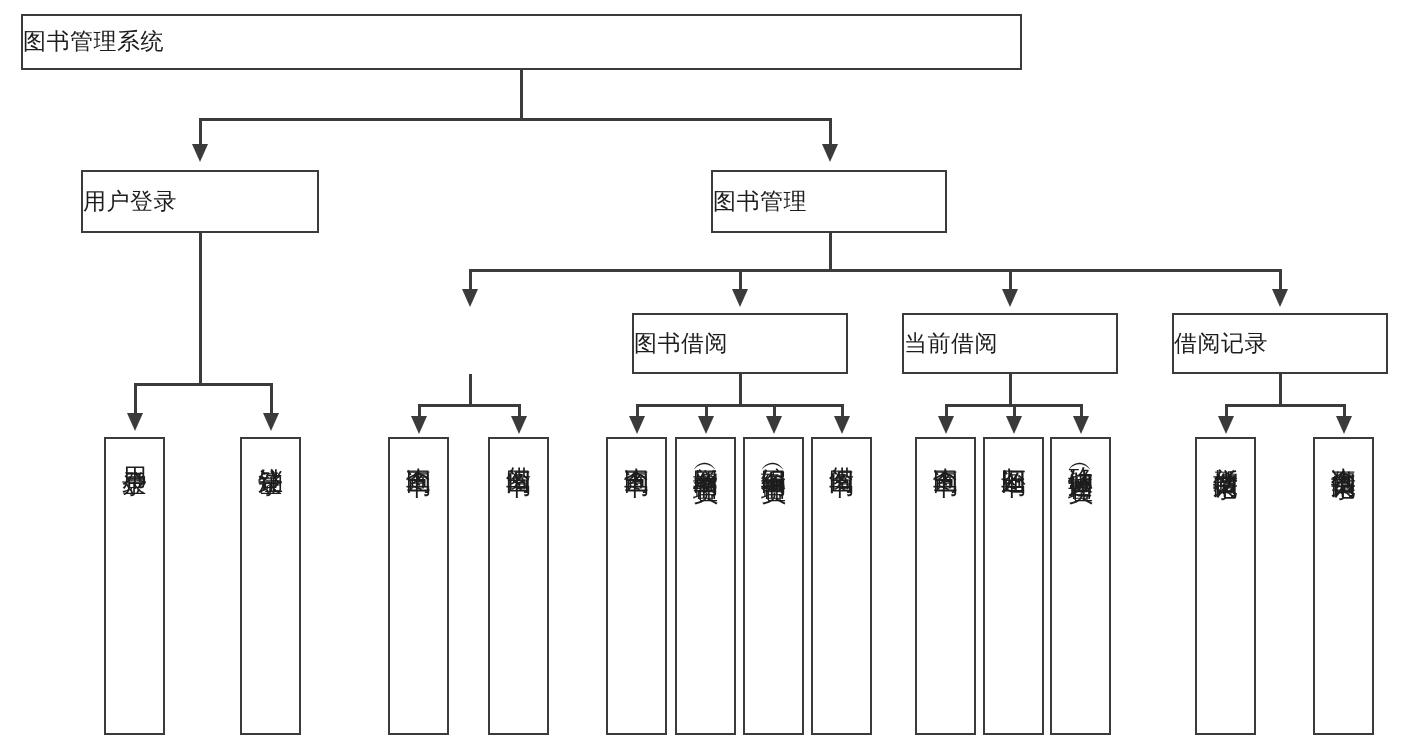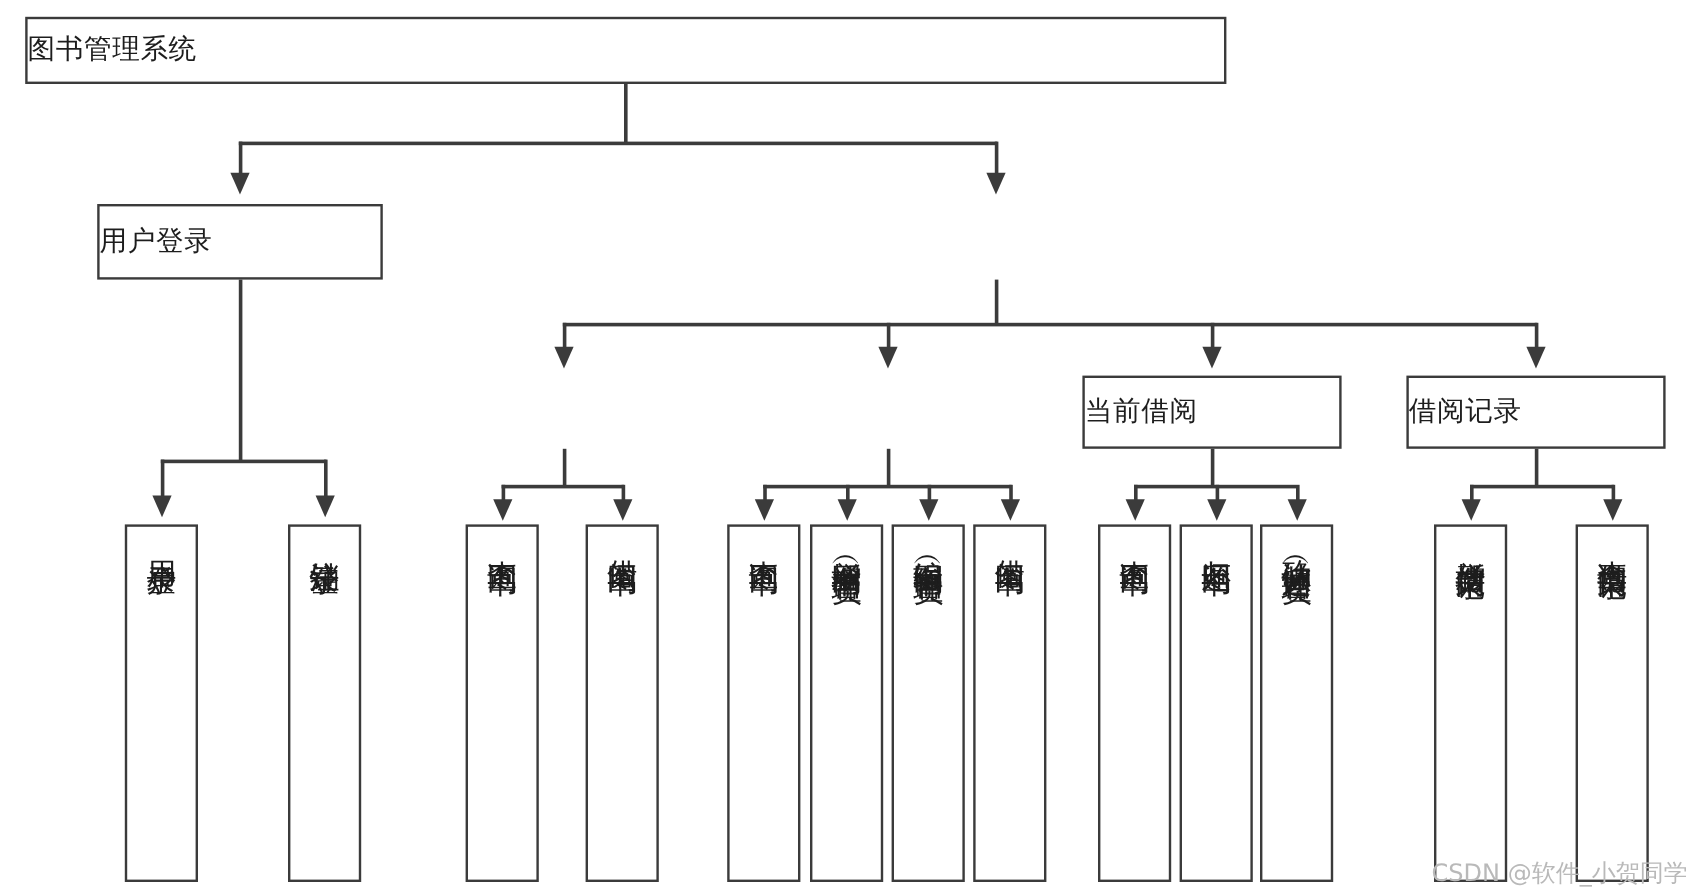--- a/index.html
+++ b/index.html
@@ -86,40 +86,46 @@
 
   <div class="vline" style="left:520px; top:70px; width:2.5px; height:50px;"></div>
   <div class="hline" style="left:199px; top:118px; width:632px;"></div>
   <div class="vline" style="left:199px; top:118px; height:28px;"></div>
   <div class="arrow" style="left:192px; top:144px;"></div>
   <div class="vline" style="left:829px; top:118px; height:28px;"></div>
   <div class="arrow" style="left:822px; top:144px;"></div>
 
   <div class="node h" style="left:81px; top:170px; width:238px; height:63px;">
     <span class="label">用户登录</span>
+  </div>
+  <div class="node h" style="left:711px; top:170px; width:236px; height:63px;">
+    <span class="label">图书管理</span>
   </div>
 
   <div class="vline" style="left:199px; top:233px; height:152px;"></div>
   <div class="hline" style="left:134px; top:383px; width:138px;"></div>
   <div class="vline" style="left:134px; top:383px; height:32px;"></div>
   <div class="arrow" style="left:127px; top:413px;"></div>
   <div class="vline" style="left:270px; top:383px; height:32px;"></div>
   <div class="arrow" style="left:263px; top:413px;"></div>
 
   <div class="vline" style="left:829px; top:233px; height:38px;"></div>
   <div class="hline" style="left:469px; top:269px; width:812px;"></div>
   <div class="vline" style="left:469px; top:269px; height:22px;"></div>
   <div class="arrow" style="left:462px; top:289px;"></div>
   <div class="vline" style="left:739px; top:269px; height:22px;"></div>
   <div class="arrow" style="left:732px; top:289px;"></div>
   <div class="vline" style="left:1009px; top:269px; height:22px;"></div>
   <div class="arrow" style="left:1002px; top:289px;"></div>
   <div class="vline" style="left:1279px; top:269px; height:22px;"></div>
   <div class="arrow" style="left:1272px; top:289px;"></div>
 
+  <div class="node h" style="left:632px; top:313px; width:216px; height:61px;">
+    <span class="label">图书借阅</span>
+  </div>
   <div class="node h" style="left:902px; top:313px; width:216px; height:61px;">
     <span class="label">当前借阅</span>
   </div>
   <div class="node h" style="left:1172px; top:313px; width:216px; height:61px;">
     <span class="label">借阅记录</span>
   </div>
 
   <div class="vline" style="left:469px; top:374px; height:32px;"></div>
   <div class="hline" style="left:418px; top:404px; width:102px;"></div>
   <div class="vline" style="left:418px; top:404px; height:14px;"></div>
@@ -191,15 +197,14 @@
     <span class="label">确认归还（管理员）</span>
   </div>
 
   <div class="node v" style="left:1195px; top:437px; width:61px; height:298px;">
     <span class="label">新增借阅记录</span>
   </div>
   <div class="node v" style="left:1313px; top:437px; width:61px; height:298px;">
     <span class="label">查询借阅记录</span>
   </div>
 
-  <div id="watermark" style="left:1193px; top:714px;">CSDN @软件_小贺同学</div>
 
 </div>
 
 </body></html>

